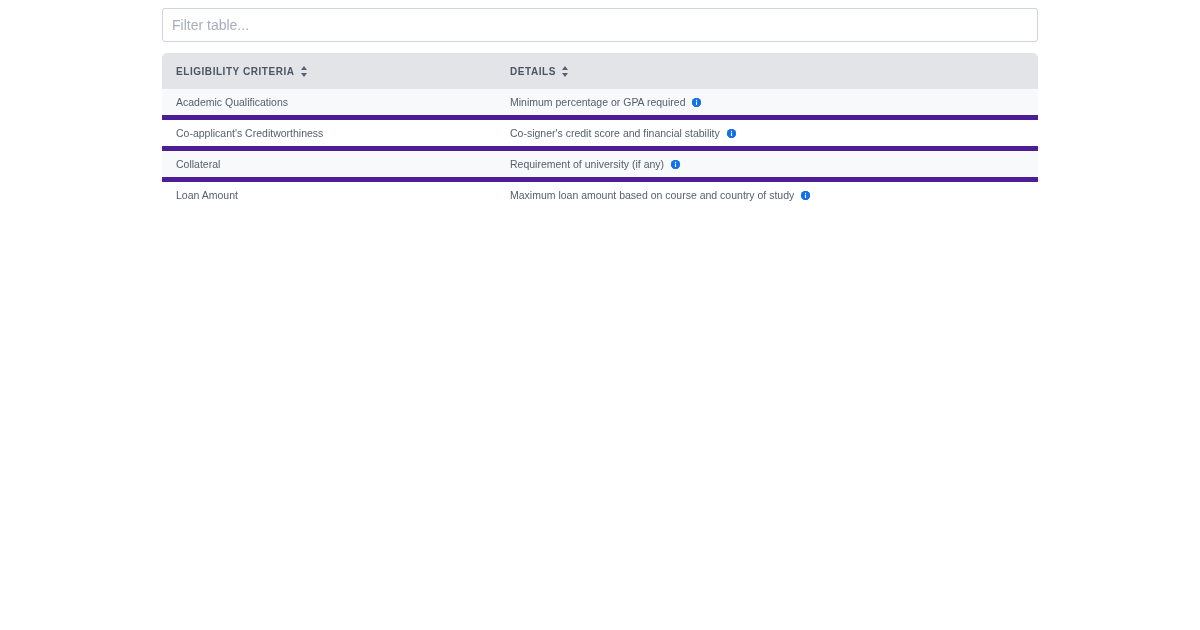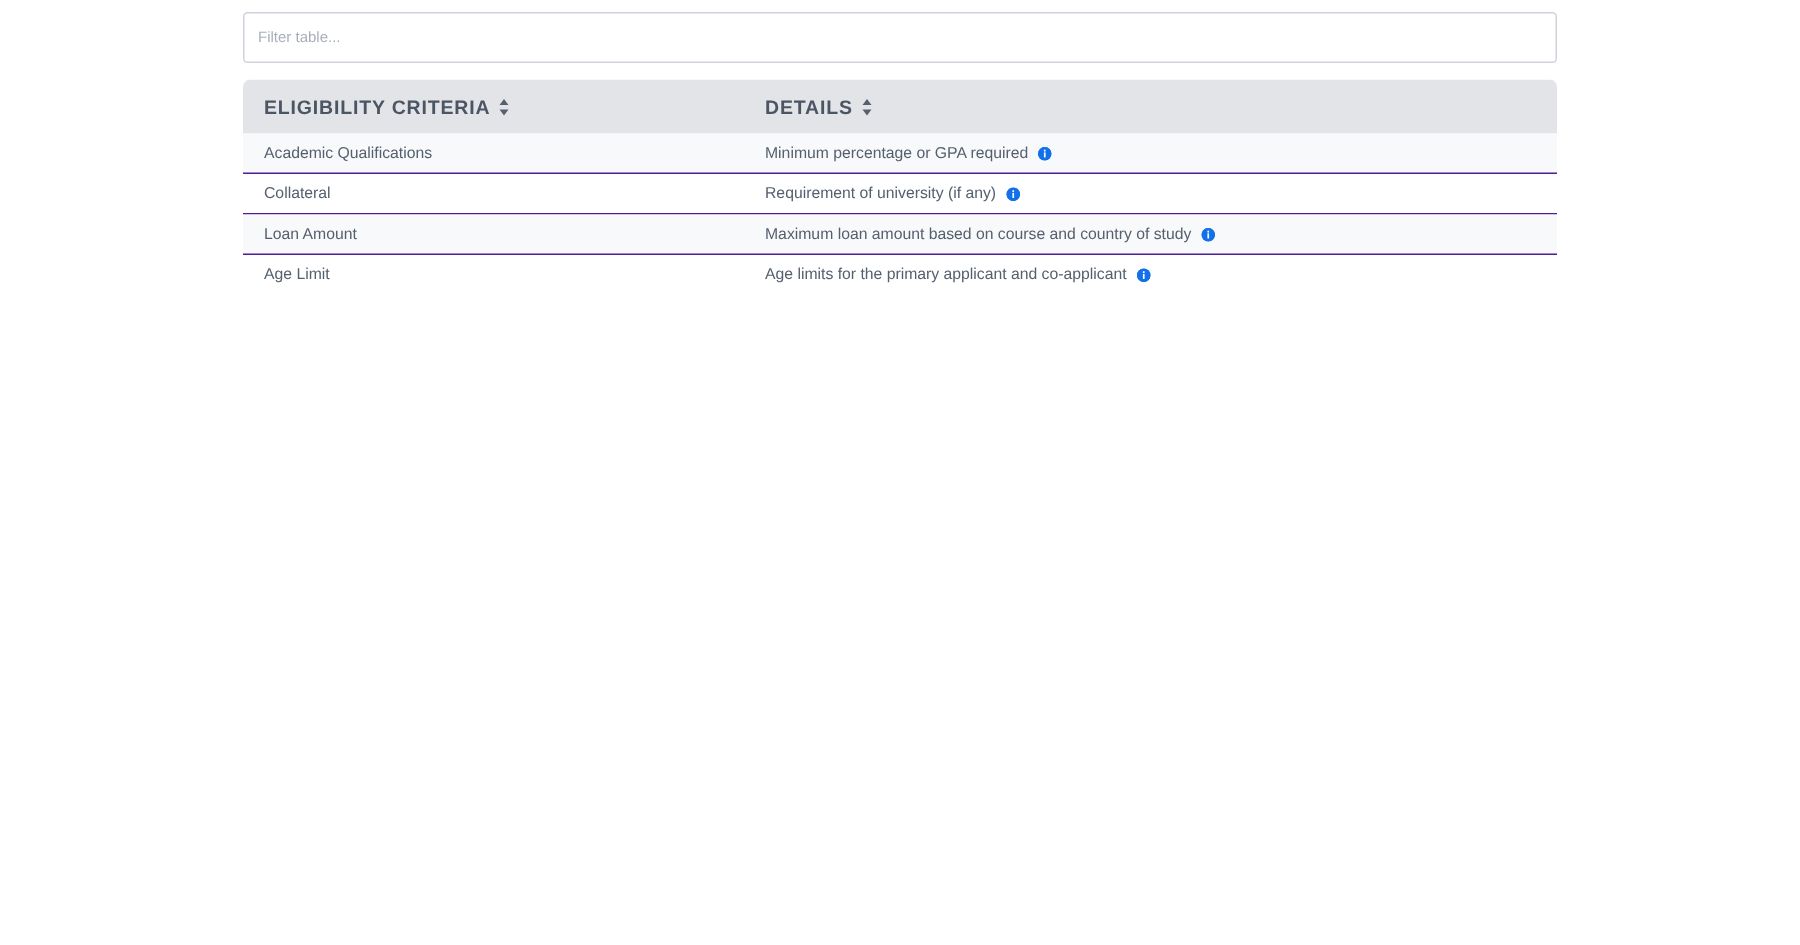--- a/index.html
+++ b/index.html
@@ -35,21 +35,21 @@
     width: 100%;
     margin-bottom: 11px;
   }
   .filter-input {
     display: block;
     box-sizing: border-box;
     width: 100%;
     height: 26px;
     padding: 16px 9px;
     font-family: "Liberation Sans", "DejaVu Sans", sans-serif;
-    font-size: 10px;
+    font-size: 14px;
     line-height: 24px;
     color: #4a5568;
     background: #ffffff;
     border: 1px solid #cfd3dc;
     border-radius: 3px;
     outline: none;
   }
   .filter-input::placeholder {
     color: #a9aebb;
     opacity: 1;
@@ -65,21 +65,21 @@
     overflow: hidden;
     background: #ffffff;
   }
 
   .data-table thead th {
     background: #e2e4e8;
     height: 36px;
     padding: 0 0 0 14px;
     text-align: left;
     vertical-align: middle;
-    font-size: 13px;
+    font-size: 10px;
     font-weight: bold;
     letter-spacing: 0.55px;
     text-transform: uppercase;
     color: #4b5563;
     white-space: nowrap;
     margin-left: 12px;
   }
   .data-table thead th.col-criteria { width: 320px; }
   .data-table thead th.col-details  { width: auto; }
 
@@ -115,21 +115,21 @@
     border-top: 4px solid #57606f;
   }
 
   .data-table tbody td {
     height: 26px;
     padding: 0 0 0 14px;
     font-size: 10.5px;
     line-height: 14px;
     color: #55606e;
     vertical-align: middle;
-    border-bottom: 1px solid #4c1d95;
+    border-bottom: 5px solid #4c1d95;
     white-space: nowrap;
   }
   .data-table tbody tr:nth-child(odd) td {
     background: #f8f9fa;
   }
   .data-table tbody tr:nth-child(even) td {
     background: #ffffff;
   }
   .data-table tbody tr:last-child td {
     border-bottom: none;
@@ -203,20 +203,37 @@
                   <circle cx="8" cy="8" r="8" fill="#1271e8"></circle>
                   <rect x="7" y="6.4" width="2" height="6" fill="#ffffff"></rect>
                   <rect x="7" y="3.2" width="2" height="2.2" fill="#ffffff"></rect>
                 </svg>
               </span>
             </span>
           </td>
         </tr>
 
 
+        <tr>
+          <td>
+            <span>Co-applicant's Creditworthiness</span>
+          </td>
+          <td>
+            <span class="detail-cell">
+              <span class="detail-text">Co-signer's credit score and financial stability</span>
+              <span class="info-icon" title="">
+                <svg width="9" height="9" viewBox="0 0 16 16" aria-hidden="true">
+                  <circle cx="8" cy="8" r="8" fill="#1271e8"></circle>
+                  <rect x="7" y="6.4" width="2" height="6" fill="#ffffff"></rect>
+                  <rect x="7" y="3.2" width="2" height="2.2" fill="#ffffff"></rect>
+                </svg>
+              </span>
+            </span>
+          </td>
+        </tr>
 
         <tr>
           <td>
             <span>Collateral</span>
           </td>
           <td>
             <span class="detail-cell">
               <span class="detail-text">Requirement of university (if any)</span>
               <span class="info-icon" title="">
                 <svg width="9" height="9" viewBox="0 0 16 16" aria-hidden="true">
@@ -240,35 +257,18 @@
                 <svg width="9" height="9" viewBox="0 0 16 16" aria-hidden="true">
                   <circle cx="8" cy="8" r="8" fill="#1271e8"></circle>
                   <rect x="7" y="6.4" width="2" height="6" fill="#ffffff"></rect>
                   <rect x="7" y="3.2" width="2" height="2.2" fill="#ffffff"></rect>
                 </svg>
               </span>
             </span>
           </td>
         </tr>
 
-        <tr>
-          <td>
-            <span>Age Limit</span>
-          </td>
-          <td>
-            <span class="detail-cell">
-              <span class="detail-text">Age limits for the primary applicant and co-applicant</span>
-              <span class="info-icon" title="">
-                <svg width="9" height="9" viewBox="0 0 16 16" aria-hidden="true">
-                  <circle cx="8" cy="8" r="8" fill="#1271e8"></circle>
-                  <rect x="7" y="6.4" width="2" height="6" fill="#ffffff"></rect>
-                  <rect x="7" y="3.2" width="2" height="2.2" fill="#ffffff"></rect>
-                </svg>
-              </span>
-            </span>
-          </td>
-        </tr>
 
       </tbody>
     </table>
 
   </div>
 </div>
 
 </body></html>

